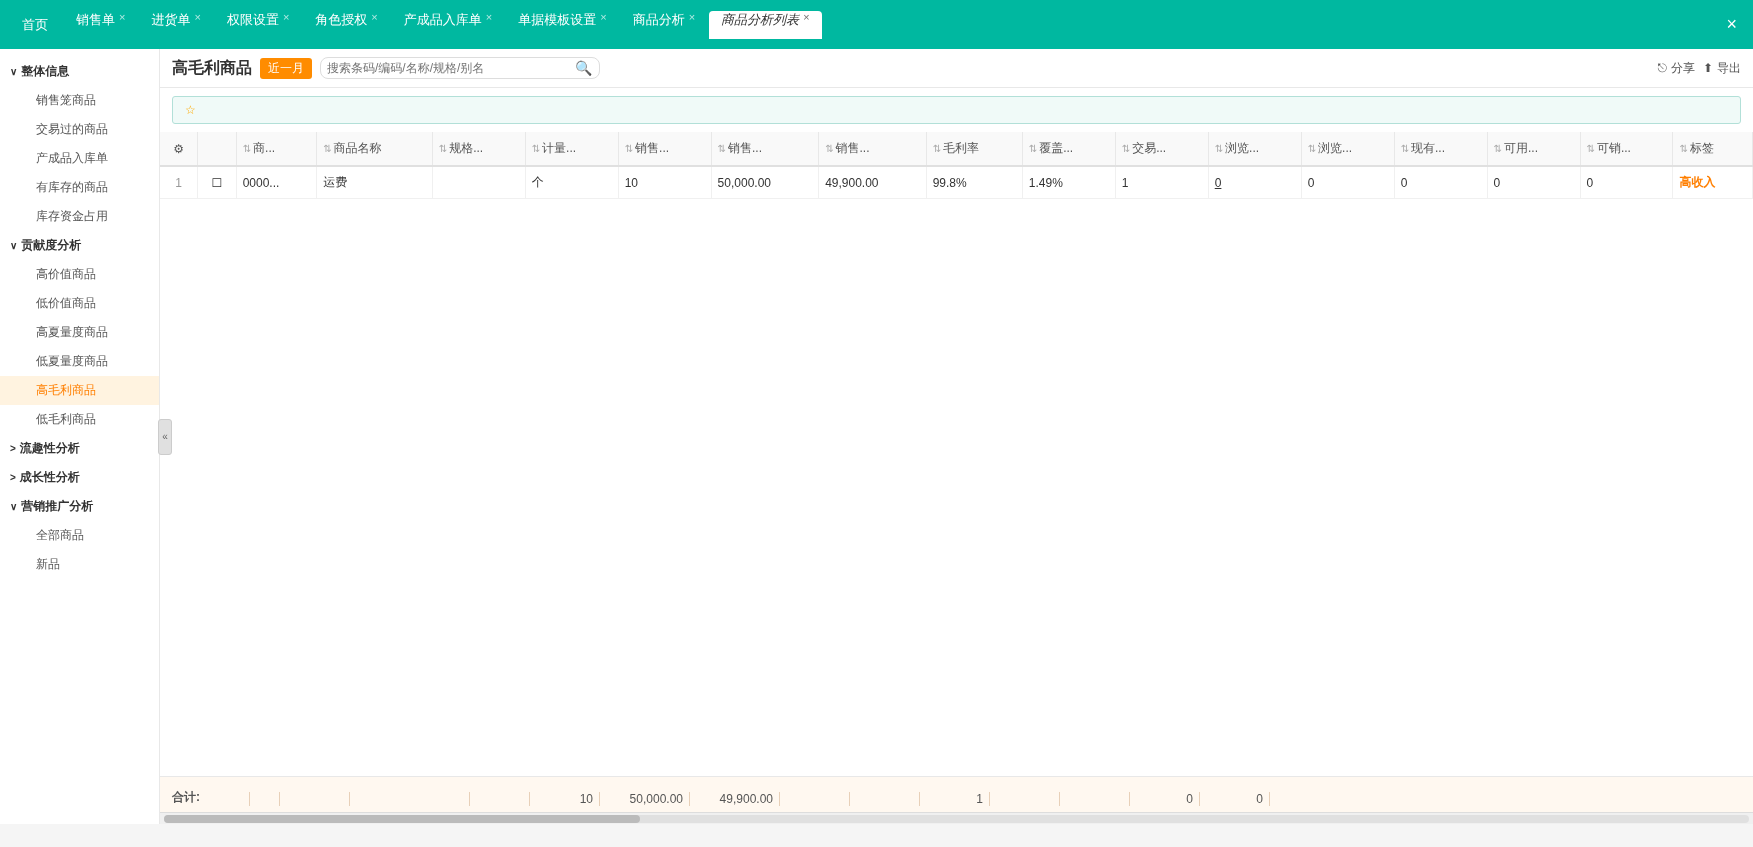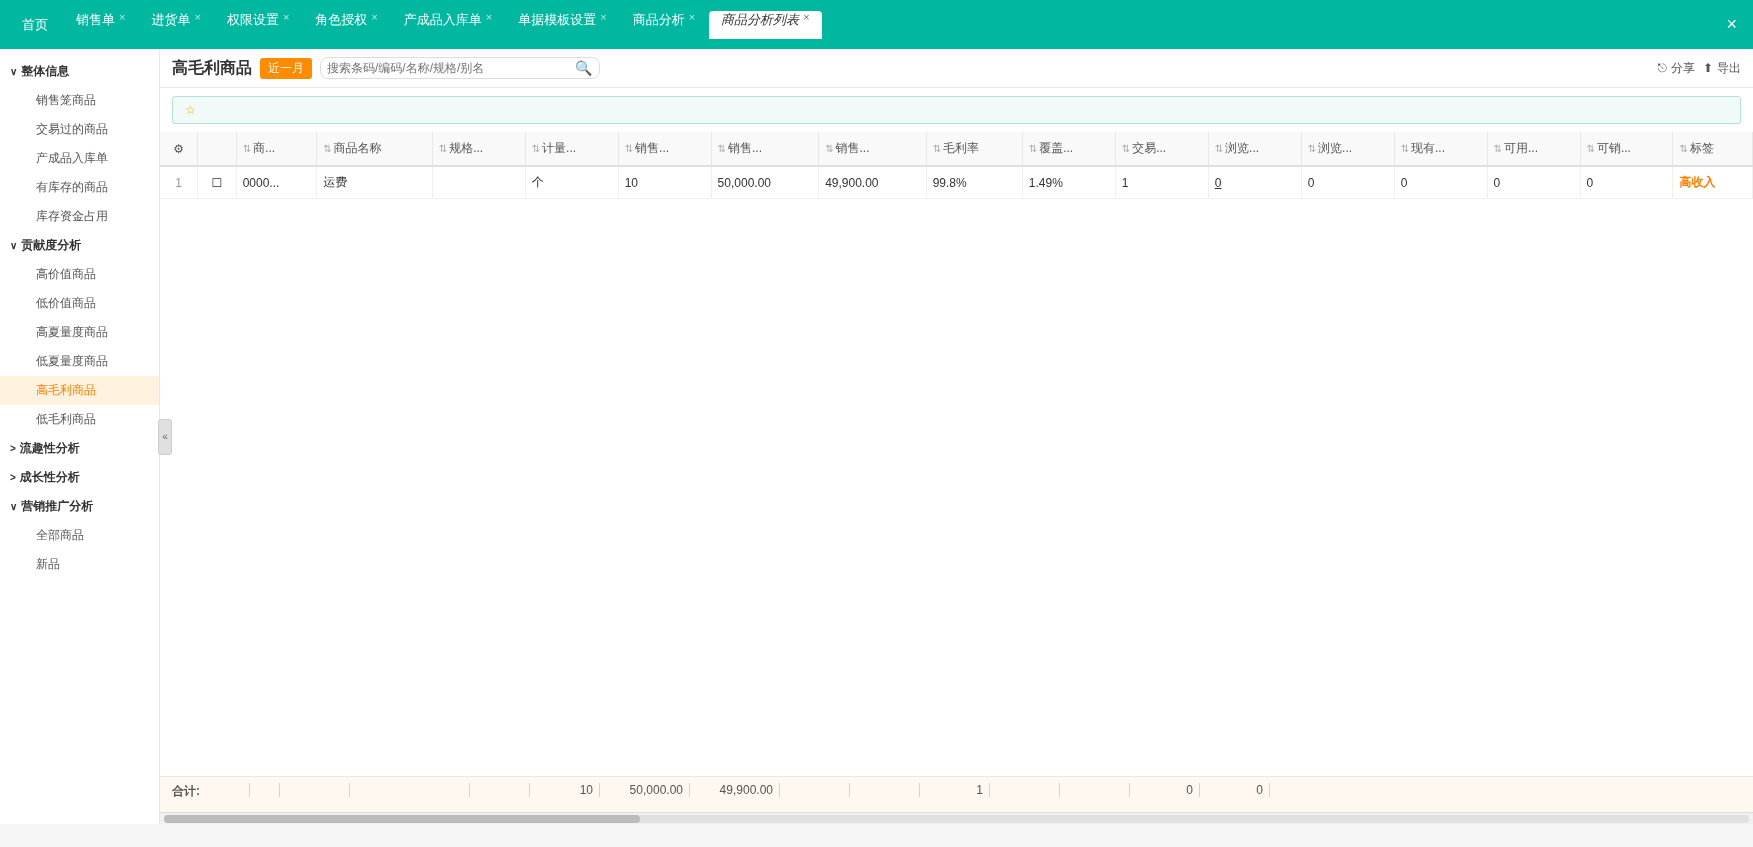--- a/index.html
+++ b/index.html
@@ -211,21 +211,21 @@
       white-space: nowrap;
       color: #333;
     }
     .tag-high { color: #ff7f00; font-weight: bold; }
     .row-num { color: #999; text-align: center; }
     .checkbox-cell { text-align: center; }
 
     
     .summary-bar {
       display: flex;
-      align-items: flex-start;
+      align-items: flex-end;
       background: #fff8f0;
       border-top: 1px solid #e8e8e8;
       padding: 6px 12px;
       font-size: 12px;
       color: #555;
       flex-shrink: 0;
       height: 36px;
     }
     .summary-bar .label { margin-right: 20px; font-weight: bold; }
     .summary-values {

